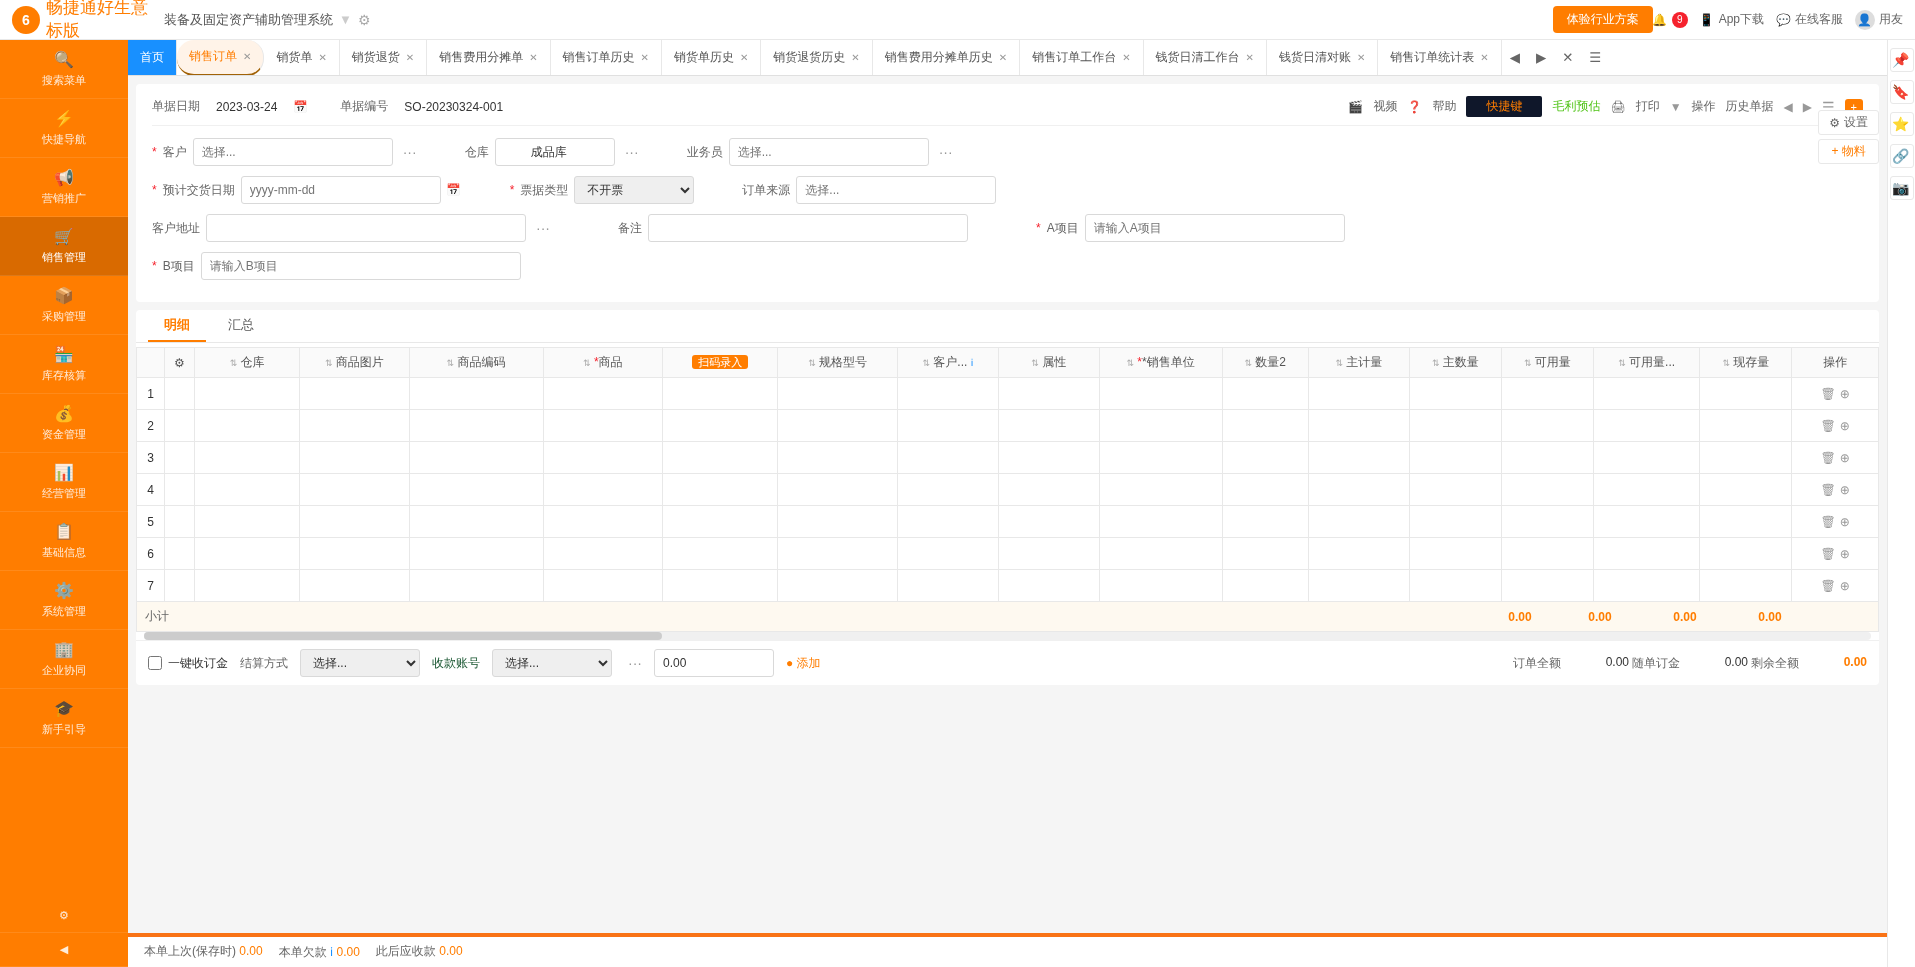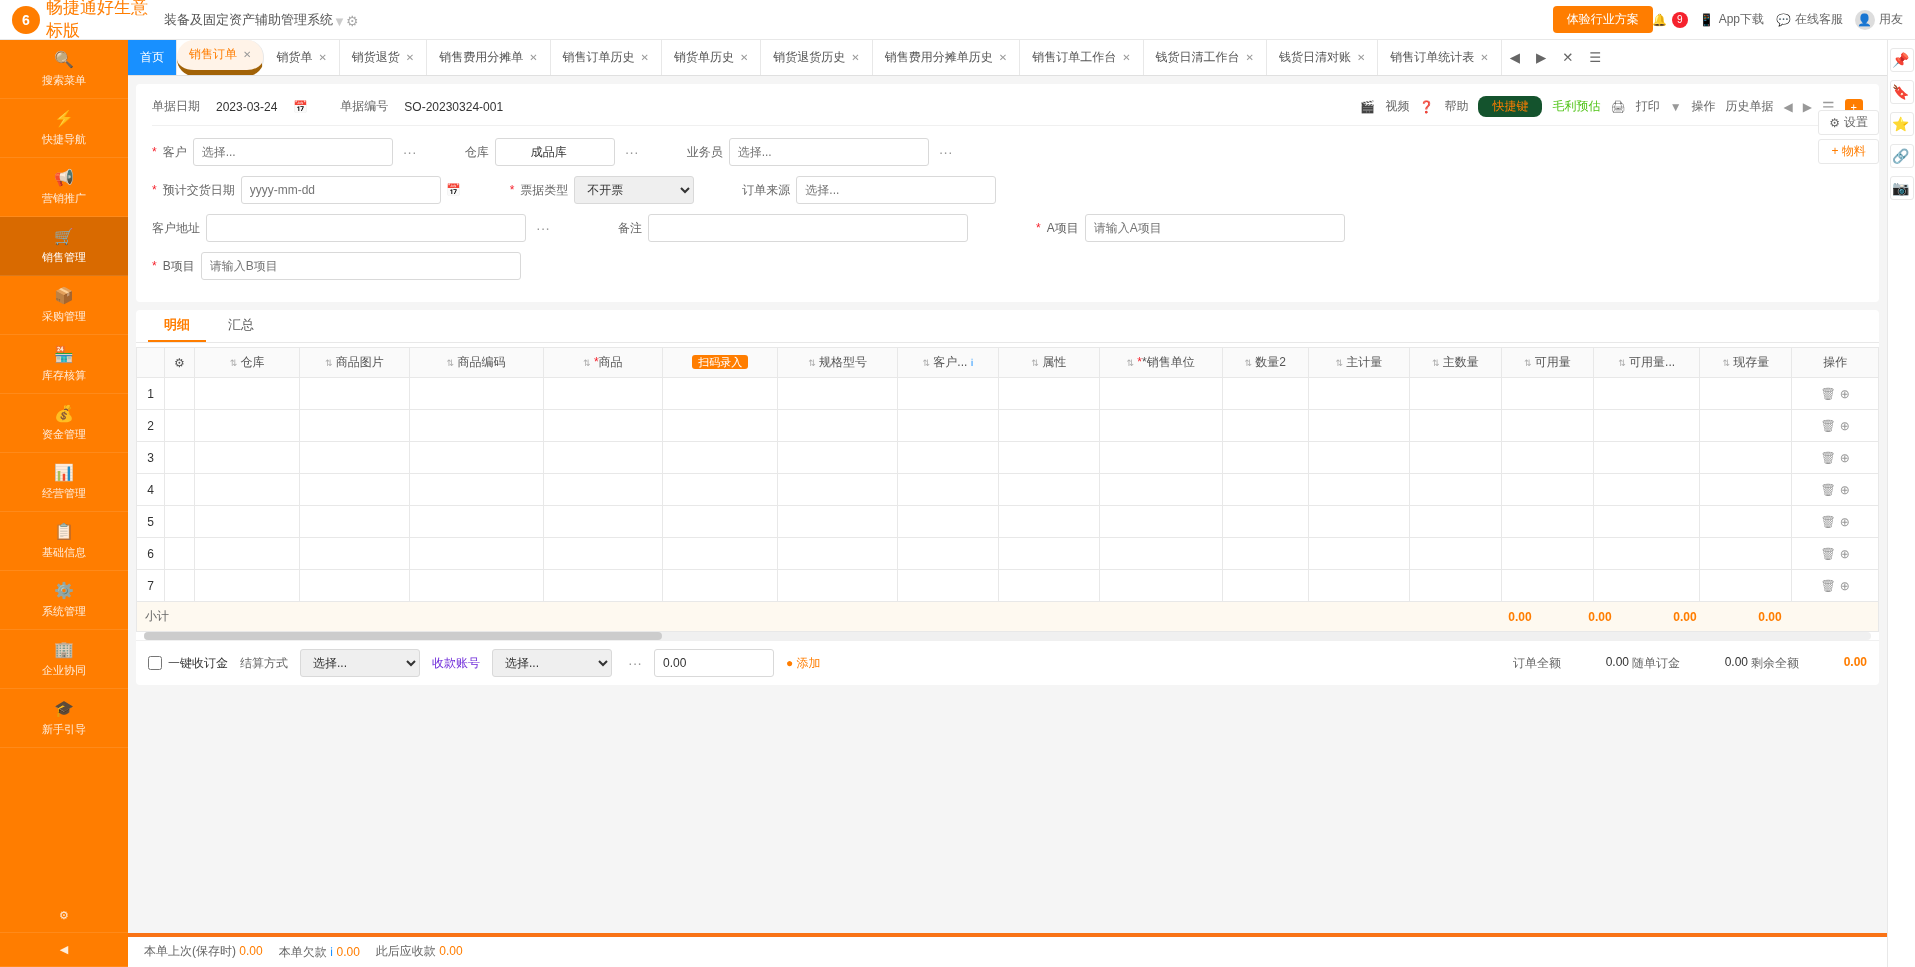--- a/index.html
+++ b/index.html
@@ -11,36 +11,36 @@
     .main-area { display: flex; flex: 1; overflow: hidden; }
     .sidebar { width: 128px; background: #ff7d00; display: flex; flex-direction: column; flex-shrink: 0; }
     .content-area { flex: 1; display: flex; flex-direction: column; overflow: hidden; }
     .tab-bar { height: 36px; background: #fff; display: flex; align-items: center; border-bottom: 1px solid #e0e0e0; flex-shrink: 0; overflow: hidden; }
     .page-content { flex: 1; background: #f5f5f5; overflow: auto; padding: 8px; }
 
     
     .top-logo { display: flex; align-items: center; gap: 6px; margin-right: 16px; }
     .logo-icon { width: 28px; height: 28px; background: #ff7d00; border-radius: 50%; display: flex; align-items: center; justify-content: center; color: #fff; font-size: 14px; font-weight: bold; }
     .logo-text { font-size: 17px; color: #ff7d00; line-height: 1.3; }
-    .system-title { font-size: 13px; color: #333; margin-right: auto; display: flex; align-items: flex-end; }
+    .system-title { font-size: 13px; color: #333; margin-right: auto; display: flex; align-items: center; gap: 6px; }
     .title-text { color: #555; }
     .top-actions { display: flex; align-items: center; gap: 12px; }
     .btn-orange { background: #ff7d00; color: #fff; border: none; padding: 5px 14px; border-radius: 4px; cursor: pointer; font-size: 12px; }
     .top-icon-btn { background: none; border: none; cursor: pointer; color: #666; font-size: 12px; display: flex; align-items: center; gap: 4px; }
     .badge { background: #f5222d; color: #fff; border-radius: 50%; width: 16px; height: 16px; font-size: 10px; display: flex; align-items: center; justify-content: center; }
 
     
     .sidebar-item { display: flex; flex-direction: column; align-items: center; padding: 10px 4px; cursor: pointer; color: rgba(255,255,255,0.85); font-size: 11px; gap: 4px; border-bottom: 1px solid rgba(255,255,255,0.1); }
     .sidebar-item.active { background: rgba(0,0,0,0.15); color: #fff; }
     .sidebar-item .si-icon { font-size: 16px; }
     .sidebar-bottom { margin-top: auto; }
 
     
     .tab-item { height: 36px; padding: 0 12px; display: flex; align-items: center; gap: 4px; cursor: pointer; white-space: nowrap; border-right: 1px solid #e8e8e8; font-size: 12px; color: #555; flex-shrink: 0; }
-    .tab-item.active { background: #fff3e8; color: #ff7d00; border-bottom: 6px solid #a16207; border-radius: 17px; }
+    .tab-item.active { background: #fff3e8; color: #ff7d00; border-bottom: 2px solid #a16207; border-radius: 17px; }
     .tab-item .close-x { color: #999; margin-left: 2px; font-size: 10px; }
     .tab-nav-btn { padding: 0 8px; height: 36px; display: flex; align-items: center; cursor: pointer; border: none; background: #fff; color: #666; flex-shrink: 0; }
 
     
     .form-card { background: #fff; border-radius: 4px; padding: 12px 16px; margin-bottom: 8px; }
     .form-header { display: flex; align-items: center; gap: 16px; margin-bottom: 12px; padding-bottom: 8px; border-bottom: 1px solid #f0f0f0; }
     .form-header-actions { margin-left: auto; display: flex; align-items: center; gap: 10px; font-size: 12px; color: #666; }
     .form-row { display: flex; align-items: center; gap: 8px; margin-bottom: 10px; flex-wrap: wrap; }
     .form-field { display: flex; align-items: center; gap: 6px; }
     .form-label { color: #666; white-space: nowrap; font-size: 12px; }
@@ -280,21 +280,21 @@
             <span style="color:#666">单据日期</span>
             <span style="color:#333;font-weight:500">2023-03-24</span>
             <span style="color:#999;cursor:pointer">📅</span>
             <span style="color:#666;margin-left:16px">单据编号</span>
             <span style="color:#333;font-weight:500">SO-20230324-001</span>
             <div class="form-header-actions">
               <span>🎬</span>
               <span style="cursor:pointer;color:#666">视频</span>
               <span>❓</span>
               <span style="cursor:pointer;color:#666">帮助</span>
-              <span style="background:#14532d;color:#ff7d00;padding:2px 14px;border-radius:8px;cursor:pointer">快捷键</span>
+              <span style="background:#0f172a;color:#ff7d00;padding:2px 20px;border-radius:2px;cursor:pointer">快捷键</span>
               <span style="color:#52c41a;cursor:pointer">毛利预估</span>
               <span>🖨</span>
               <span style="cursor:pointer;color:#666">打印</span>
               <span style="cursor:pointer;color:#999">▼</span>
               <span style="cursor:pointer;color:#666">操作</span>
               <span style="cursor:pointer;color:#666">历史单据</span>
               <span style="cursor:pointer;color:#999">◀</span>
               <span style="cursor:pointer;color:#999">▶</span>
               <span style="cursor:pointer;color:#999;font-size:14px">☰</span>
               <span style="background:#ff7d00;color:#fff;padding:2px 6px;border-radius:3px;cursor:pointer;font-size:11px">+</span>
@@ -650,21 +650,21 @@
 
           <div style="padding:8px 12px;display:flex;align-items:center;gap:12px;border-top:1px solid #f0f0f0">
             <div class="checkbox-area">
               <input type="checkbox" class="form-checkbox" style="">
               <span>一键收订金</span>
             </div>
             <span style="color:#666">结算方式</span>
             <select class="form-input" style="width:100px">
               <option>选择...</option>
             </select>
-            <span style="color:#6d28d9">收款账号</span>
+            <span style="color:#14532d">收款账号</span>
             <select class="form-input" style="width:100px">
               <option>选择...</option>
             </select>
             <span class="dots-btn">···</span>
             <input class="form-input" type="text" value="0.00" style="width: 70px;">
             <span style="color:#ff7d00;cursor:pointer">
               <span>●</span>
               <span>添加</span>
             </span>
 

